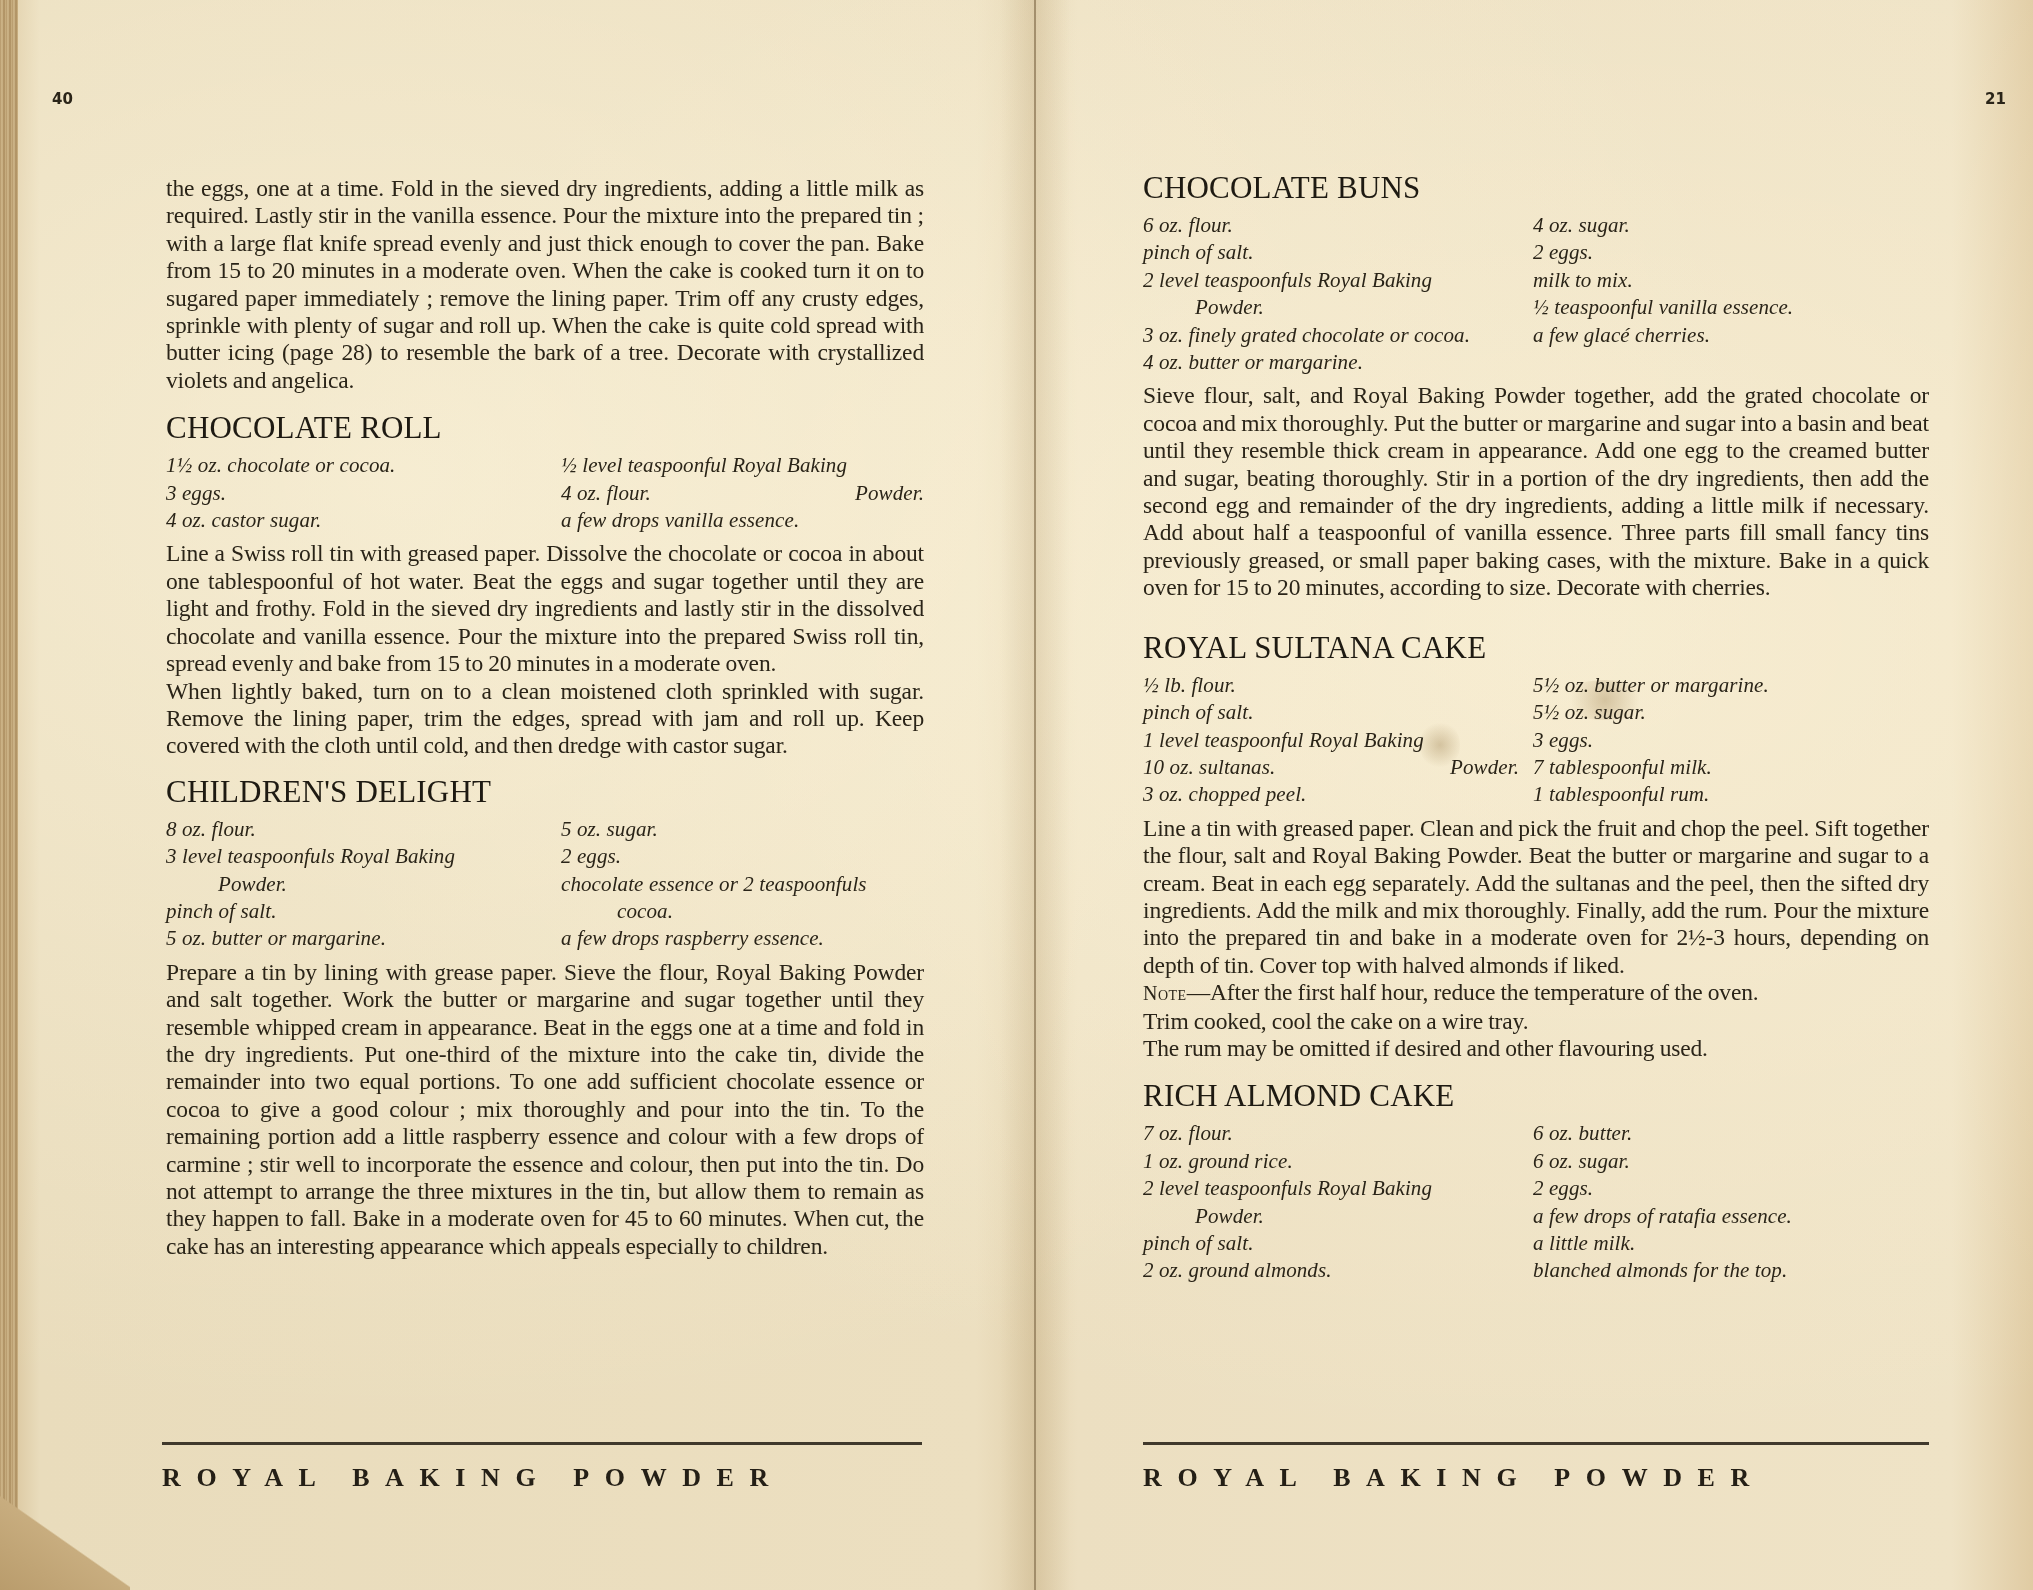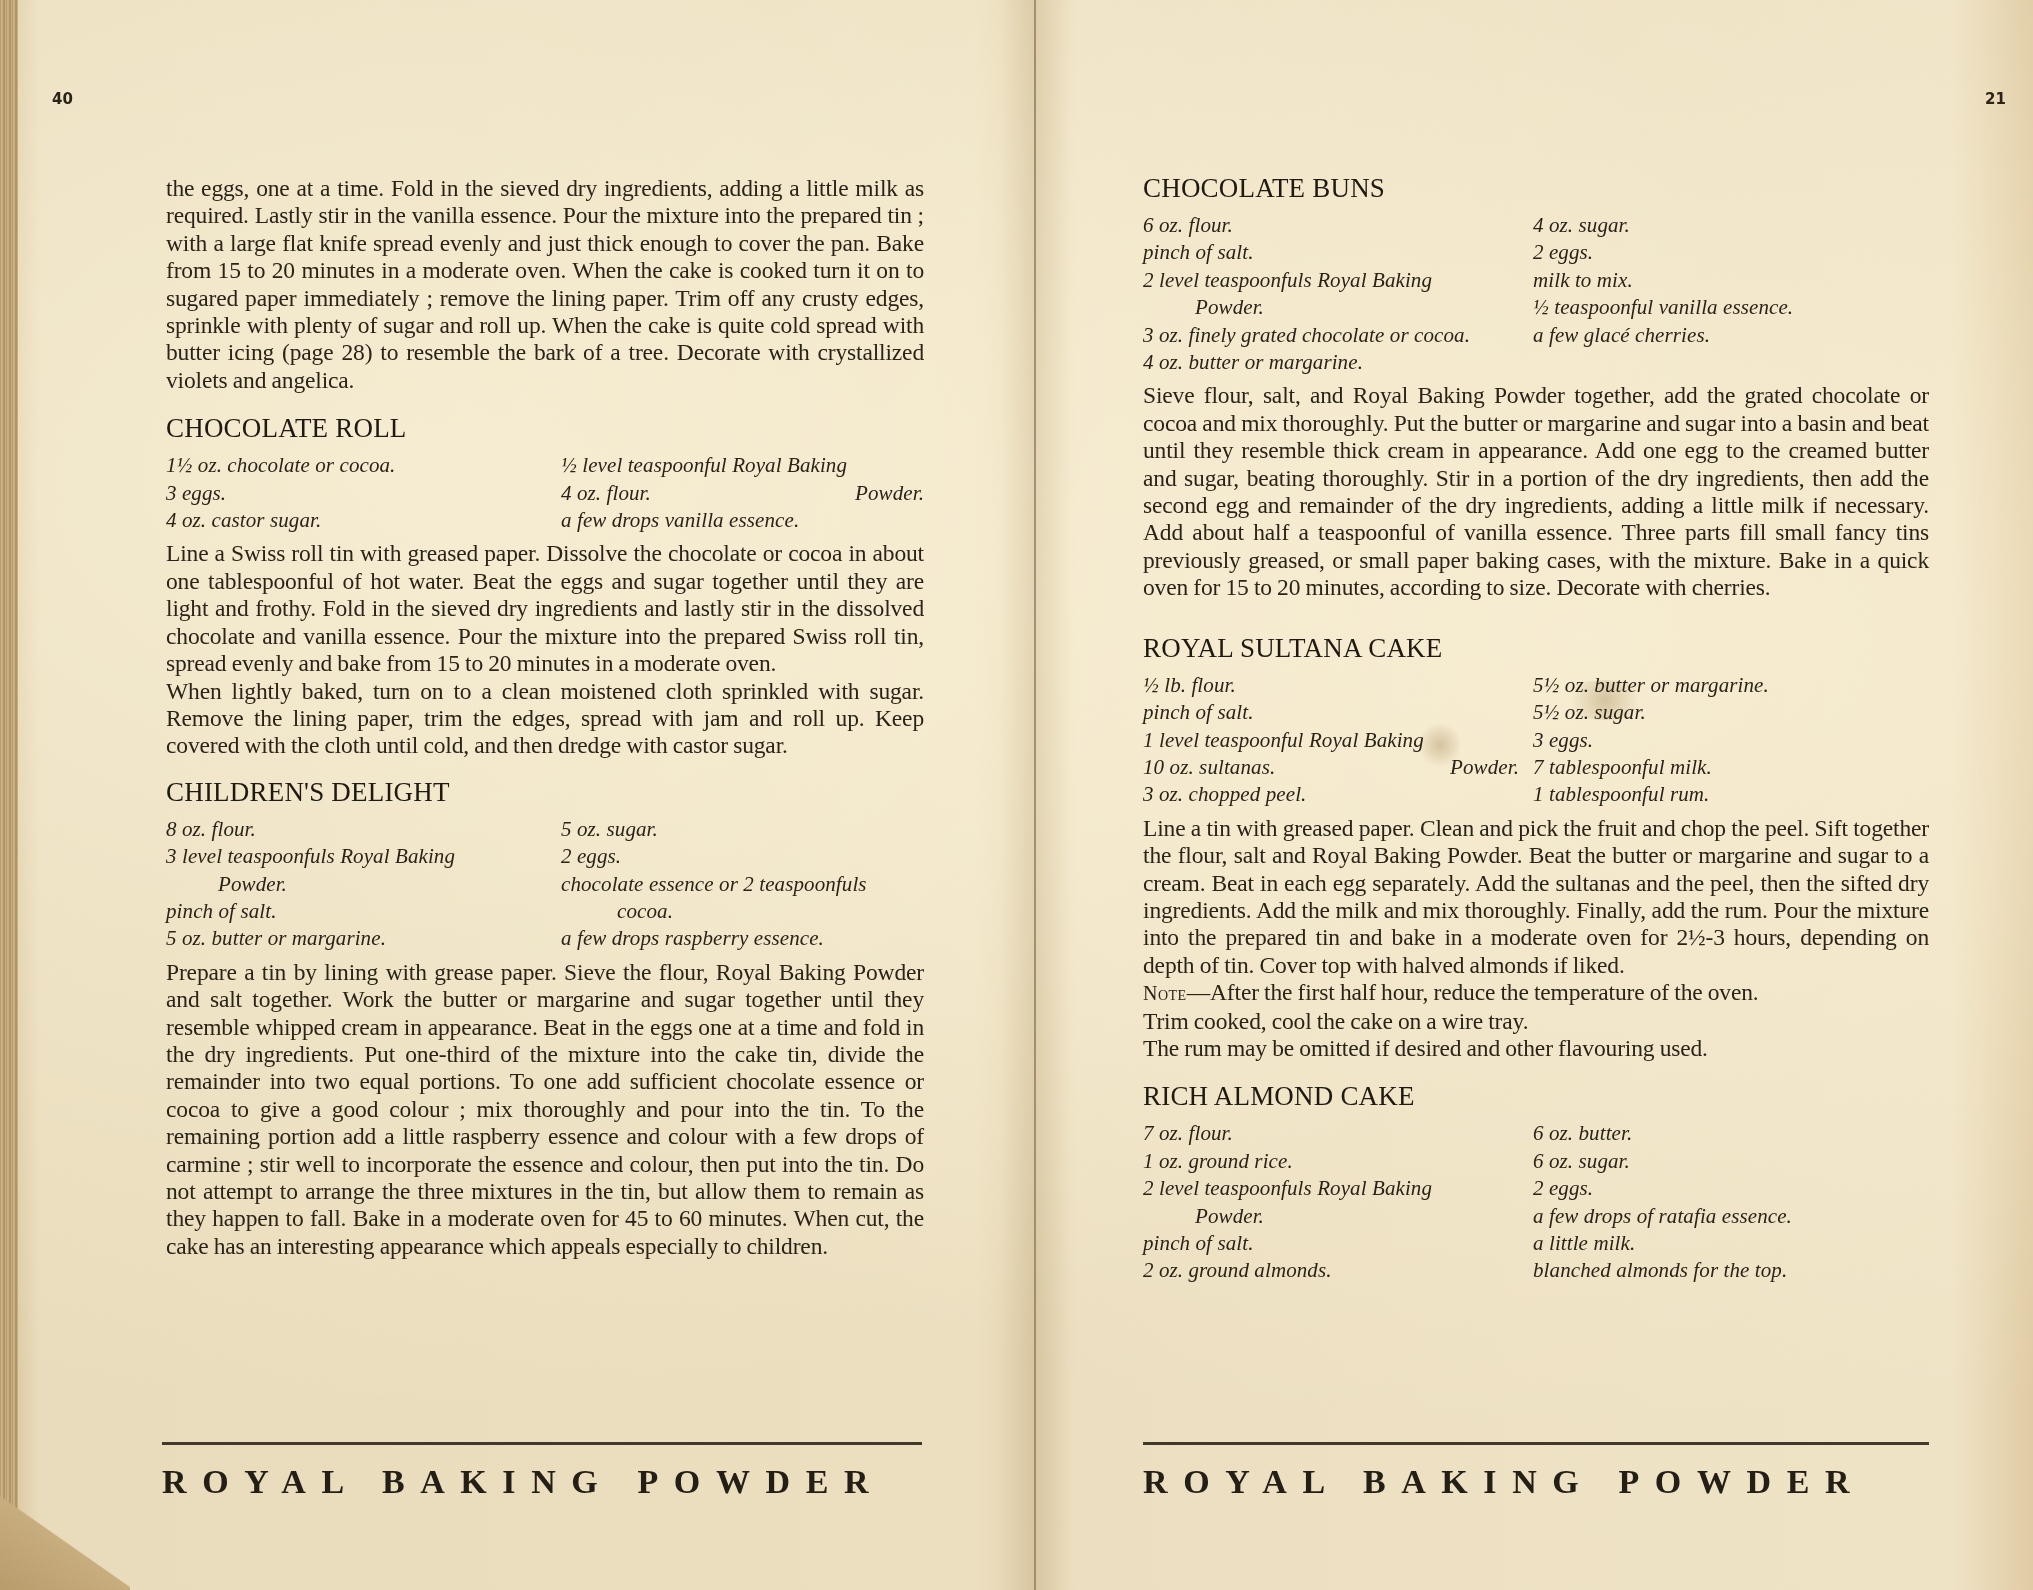--- a/index.html
+++ b/index.html
@@ -44,41 +44,41 @@
 
   .content { position:absolute; top:175px; }
   .page.left .content { left:166px; width:758px; }
   .page.right .content { left:108px; width:786px; top:170px; }
 
   .para {
     font-size:23.5px; line-height:27.4px; text-align:justify; margin:0;
     letter-spacing:-0.15px; word-spacing:-0.5px;
   }
   .heading {
-    font-size:27px; font-weight:normal; margin:14px 0 6px 0; letter-spacing:0.2px;
+    font-size:31px; font-weight:normal; margin:14px 0 6px 0; letter-spacing:0.2px;
     line-height:36px; color:#1e1a12; text-transform:uppercase;
     font-family:"Liberation Serif", serif;
   }
   .ingredients {
     display:grid; grid-template-columns:395px 1fr; column-gap:0;
     font-style:italic; font-size:21px; line-height:27.4px; margin-bottom:6px;
     letter-spacing:0.1px;
   }
   .page.right .ingredients { grid-template-columns:390px 1fr; }
   .ing-col { display:flex; flex-direction:column; }
   .ing { white-space:nowrap; }
   .ing.indent { padding-left:52px; }
   .note-label { font-variant:small-caps; font-size:20px; letter-spacing:0.5px; }
 
   .footer { position:absolute; top:1442px; }
   .page.left .footer { left:162px; width:760px; }
   .page.right .footer { left:108px; width:786px; }
   .footer-rule { height:3px; background:#2d271c; margin-bottom:18px; opacity:0.9; }
   .footer-text {
-    font-size:34px; letter-spacing:15.6px; font-weight:bold; white-space:nowrap;
+    font-size:26px; letter-spacing:15.6px; font-weight:bold; white-space:nowrap;
     color:#241f16; font-family:"Liberation Serif", serif;
   }
   .stain {
     position:absolute; border-radius:50%;
     background:radial-gradient(circle, rgba(150,120,70,0.35), rgba(150,120,70,0) 70%);
   }
 </style>
 </head>
 <body>
 

